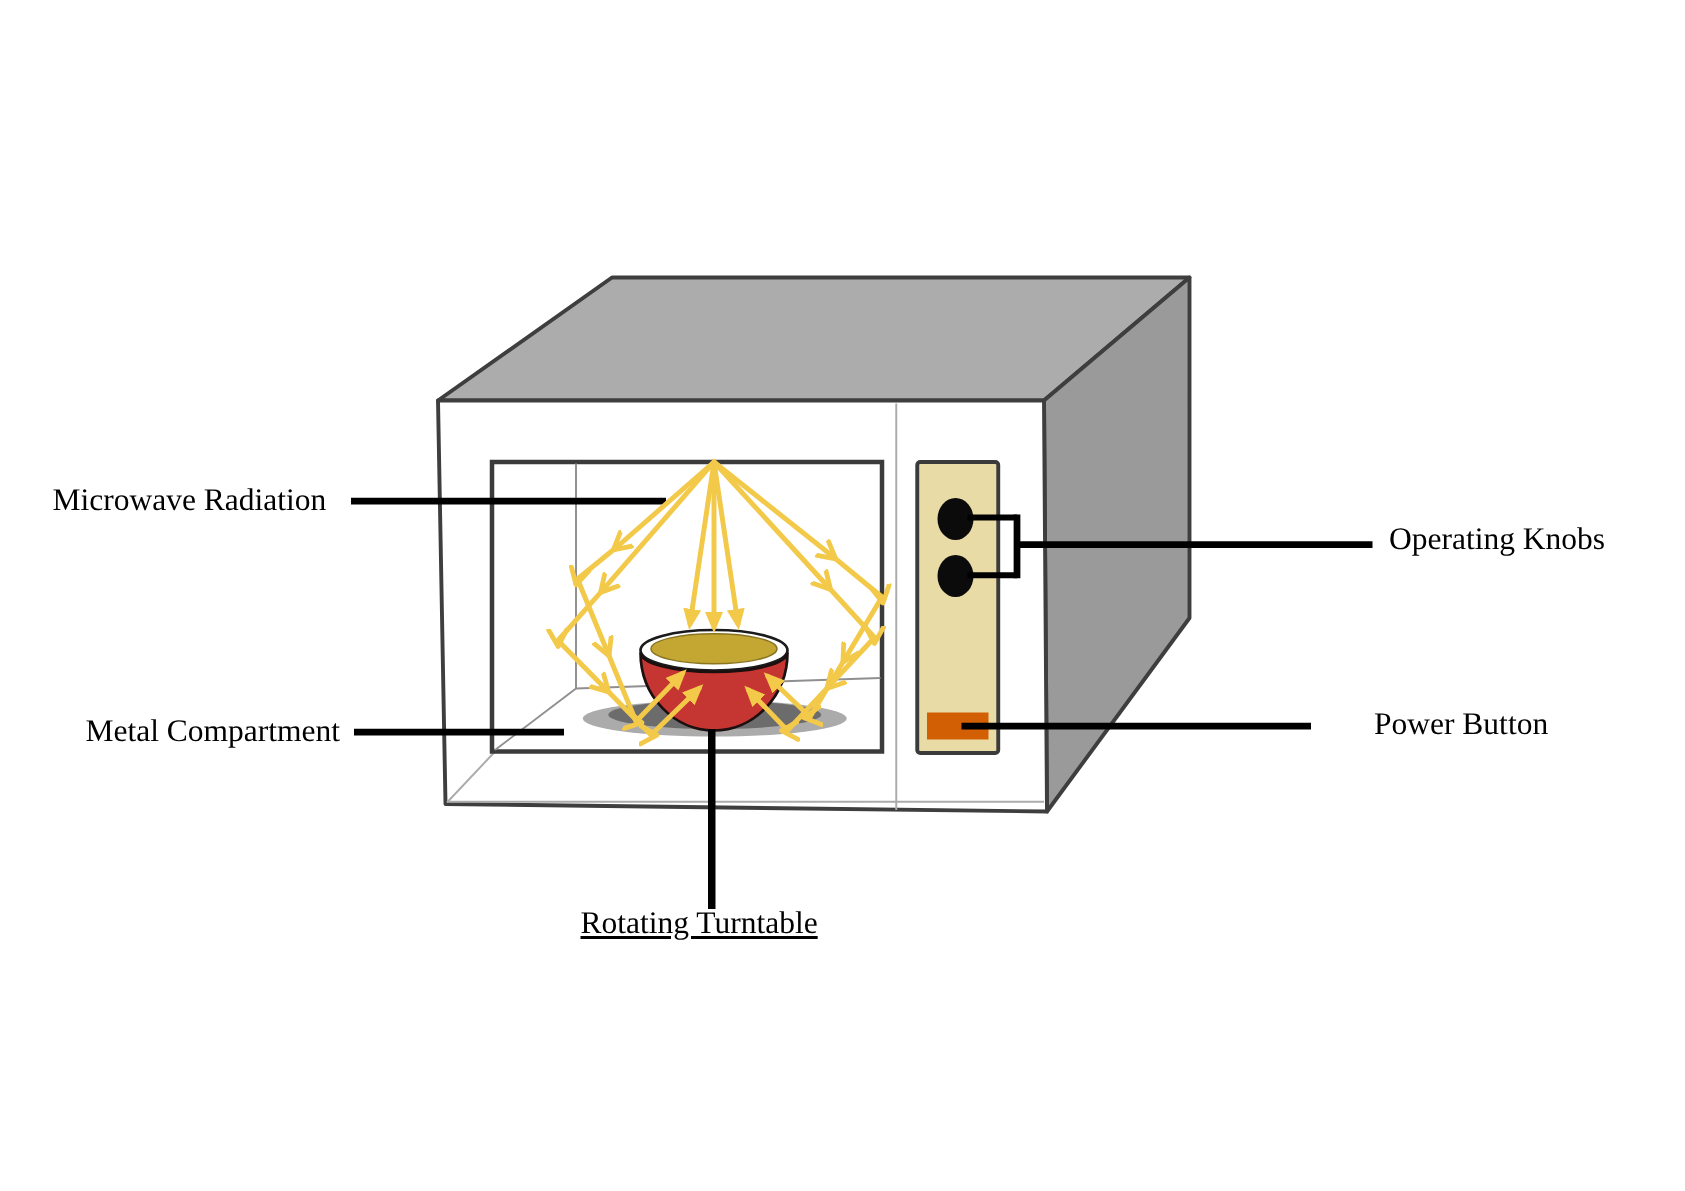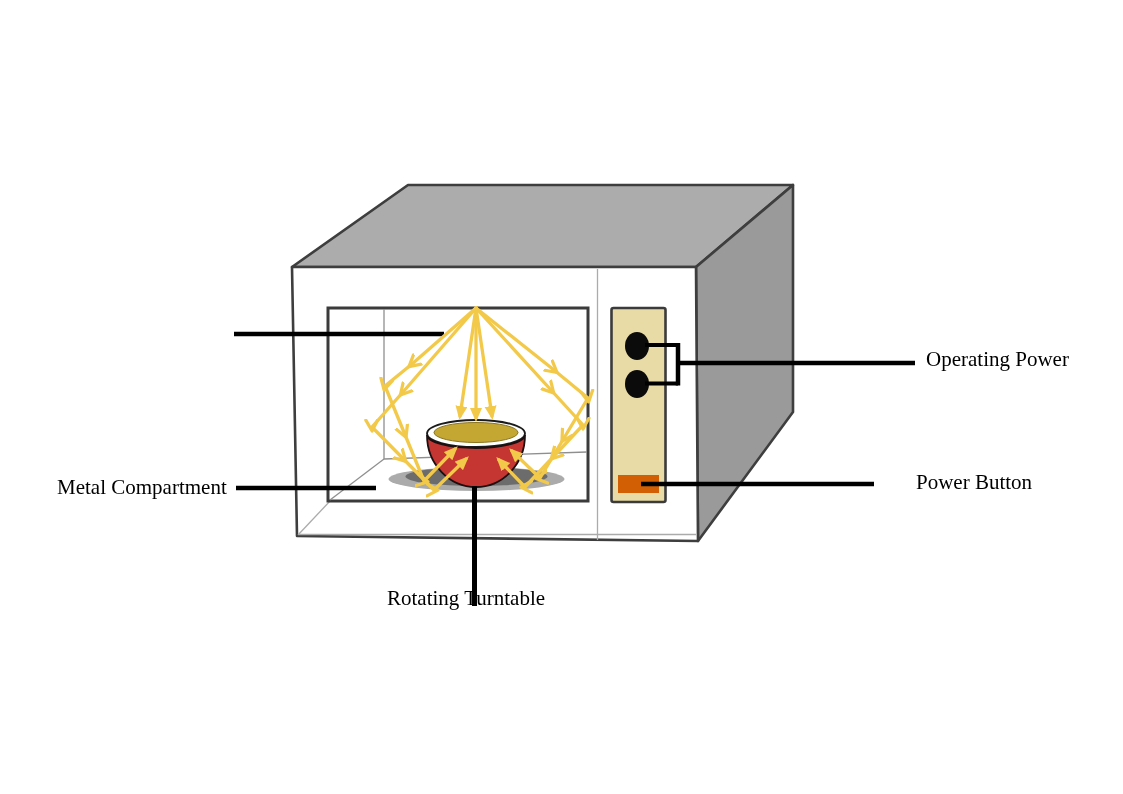--- a/index.html
+++ b/index.html
@@ -14,21 +14,21 @@
   .diagram-label{
     position:absolute;
     font-size:21px;
     line-height:1.05;
     color:#000;
     white-space:nowrap;
     font-family:"Liberation Serif", serif;
   }
   .lbl-microwave-radiation{left:35px;top:322px;}
   .lbl-metal-compartment{left:57px;top:476px;}
-  .lbl-rotating-turntable{left:387px;top:587px;}
+  .lbl-rotating-turntable{left:387px;top:604px;text-decoration:underline;}
   .lbl-operating-knobs{left:926px;top:348px;}
   .lbl-power-button{left:888px;top:471px;margin-left:28px;}
 </style>
 </head>
 <body>
 
 <div class="stage">
 
   <svg width="1123" height="794" viewBox="0 0 1123 794">
     <defs>
@@ -92,21 +92,22 @@
       <line x1="476" y1="308" x2="460" y2="416" marker-end="url(#tri)"></line>
       <line x1="476" y1="308" x2="476" y2="418" marker-end="url(#tri)"></line>
       <line x1="476" y1="308" x2="492" y2="416" marker-end="url(#tri)"></line>
       <polyline points="476,308 412,364 385,386 404.5,433.5 424,481 455,449" marker-mid="url(#chev)" marker-end="url(#tri)"></polyline>
       <polyline points="476,308 403,392 372,427 403,458.5 434,490 466,459" marker-mid="url(#chev)" marker-end="url(#tri)"></polyline>
       <polyline points="476,308 554,370 588,398 564,438 540,478 512,451" marker-mid="url(#chev)" marker-end="url(#tri)"></polyline>
       <polyline points="476,308 551,390 583,425 554,456 525,487 499,460" marker-mid="url(#chev)" marker-end="url(#tri)"></polyline>
     </g>
   </svg>
 
+  <div class="diagram-label lbl-microwave-radiation">Microwave Radiation</div>
 
   <div class="diagram-label lbl-metal-compartment">Metal Compartment</div>
 
   <div class="diagram-label lbl-rotating-turntable">Rotating Turntable</div>
 
-  <div class="diagram-label lbl-operating-knobs">Operating Power</div>
+  <div class="diagram-label lbl-operating-knobs">Operating Knobs</div>
 
   <div class="diagram-label lbl-power-button">Power Button</div>
 </div>
 
 </body></html>

